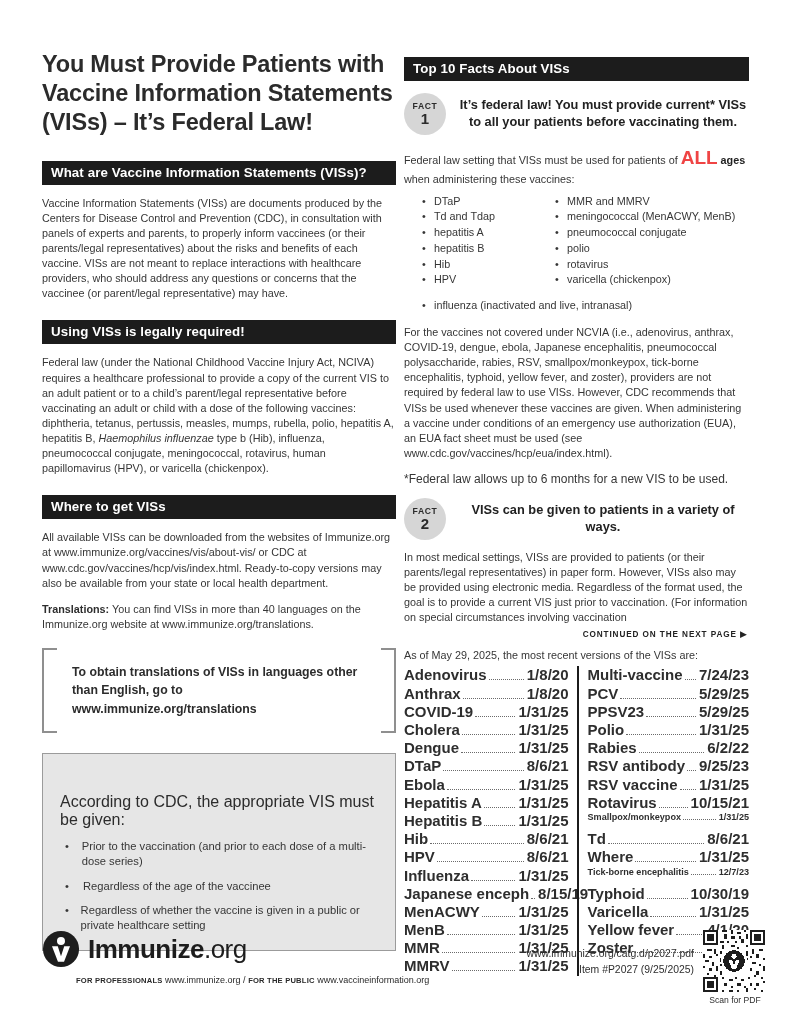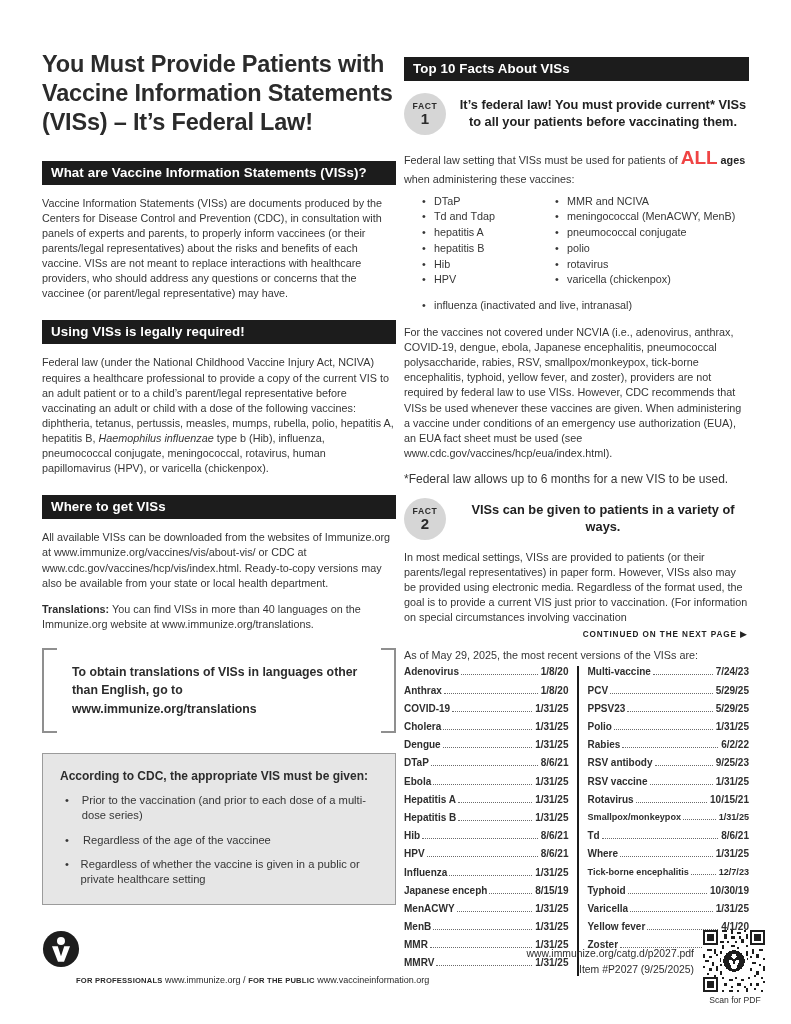--- a/index.html
+++ b/index.html
@@ -21,21 +21,21 @@
 
   
   .callout { position:relative; margin:16px 0 20px; padding:15px 30px; }
   .callout::before, .callout::after { content:""; position:absolute; top:0; bottom:0; width:13px; border:2.5px solid #8f8f8f; }
   .callout::before { left:0; border-right:none; }
   .callout::after  { right:0; border-left:none; }
   .callout p { font-size:12.3px; font-weight:700; line-height:1.5; color:#2c2c2c; }
 
   
   .graybox { background:#e6e6e6; border:1px solid #9b9b9b; padding:15px 17px 17px; margin-top:20px; }
-  .graybox .gb-head { font-size:12px; font-weight:700; color:#2c2c2c; margin-bottom:10px; }
+  .graybox .gb-head { font-size:16px; font-weight:400; color:#2c2c2c; margin-bottom:10px;margin-top:24px; }
   .gb-li { display:flex; font-size:11.2px; line-height:1.35; color:#363636; margin-bottom:9px; }
   .gb-li:last-child { margin-bottom:0; }
   .gb-li .blt { width:9px; margin:0 9px 0 5px; }
 
   
   .fact-head { display:flex; align-items:flex-start; margin:12px 0 10px; }
   .fact-circle { flex:0 0 auto; width:42px; height:42px; border-radius:50%; background:#d6d6d6; display:flex; flex-direction:column; align-items:center; justify-content:center; line-height:1; }
   .fact-word { font-size:8.6px; font-weight:700; letter-spacing:0.6px; color:#2b2b2b; }
   .fact-num  { font-size:15px; font-weight:700; color:#2b2b2b; margin-top:1px; }
   .fact-title { font-size:12.8px; font-weight:700; line-height:1.32; color:#222; margin:4px 0 0 11px;text-align:center; }
@@ -53,21 +53,21 @@
 
   .footnote { font-size:12px; color:#363636; margin:2px 0 4px; }
 
   .continued { text-align:right; font-size:8.2px; font-weight:700; letter-spacing:0.9px; color:#222; margin:3px 2px 10px 0; }
   .continued .tri { font-size:9px; letter-spacing:0; }
 
   .v-intro { font-size:10.8px; color:#363636; margin-bottom:5px; }
   .v-table { display:flex; }
   .v-col { width:50%; padding-right:8px; }
   .v-col-right { border-left:2px solid #1b1b1b; padding-left:9px; padding-right:0; }
-  .vrow { display:flex; align-items:baseline; font-size:10px; font-weight:700; color:#2e2e2e; height:18.2px; white-space:nowrap; }
+  .vrow { display:flex; align-items:baseline; font-size:15px; font-weight:700; color:#2e2e2e; height:18.2px; white-space:nowrap; }
   .vrow .lead { flex:1; border-bottom:1.8px dotted #6a6a6a; margin:0 3px 3px 2px; min-width:4px; }
   .vrow .vdate { font-weight:700; }
   .v-col-right .vrow:nth-child(9), .v-col-right .vrow:nth-child(12) { font-size:9.1px; }
 
   
   .footer { position:absolute; left:42px; right:24px; top:930px; display:flex; align-items:flex-start; }
   .brand-row { display:flex; align-items:center; }
   .brand-row svg { width:38px; height:38px; }
   .brand-name { font-size:26px; font-weight:700; color:#1d1d1d; margin-left:8px; letter-spacing:-0.5px; }
   .brand-name .b2 { font-weight:400; }
@@ -155,21 +155,21 @@
             <span>Hib</span>
           </div>
           <div class="vli">
             <span class="blt">•</span>
             <span>HPV</span>
           </div>
         </div>
       <div class="vax-col2">
           <div class="vli">
             <span class="blt">•</span>
-            <span>MMR and NCIVA</span>
+            <span>MMR and MMRV</span>
           </div>
           <div class="vli">
             <span class="blt">•</span>
             <span>meningococcal (MenACWY, MenB)</span>
           </div>
           <div class="vli">
             <span class="blt">•</span>
             <span>pneumococcal conjugate</span>
           </div>
           <div class="vli">
@@ -380,20 +380,21 @@
   </div>
 
   <div class="footer">
     <div class="brand">
       <div class="brand-row">
         <svg viewBox="0 0 40 40" aria-hidden="true">
           <circle cx="20" cy="20" r="19" fill="#1d1d1d"></circle>
           <circle cx="20" cy="11.6" r="4.2" fill="#ffffff"></circle>
           <path d="M10.5 17 L16.6 17 L20 27.5 L23.4 17 L29.5 17 L23.2 33.5 L16.8 33.5 Z" fill="#ffffff"></path>
         </svg>
+        <span class="brand-name"><span class="b1">Immunize</span><span class="b2">.org</span></span>
       </div>
       <p class="brand-sub">
         <span class="lab">FOR PROFESSIONALS</span>
         <span>www.immunize.org</span>
         <span>/</span>
         <span class="lab">FOR THE PUBLIC</span>
         <span>www.vaccineinformation.org</span>
       </p>
     </div>
 

